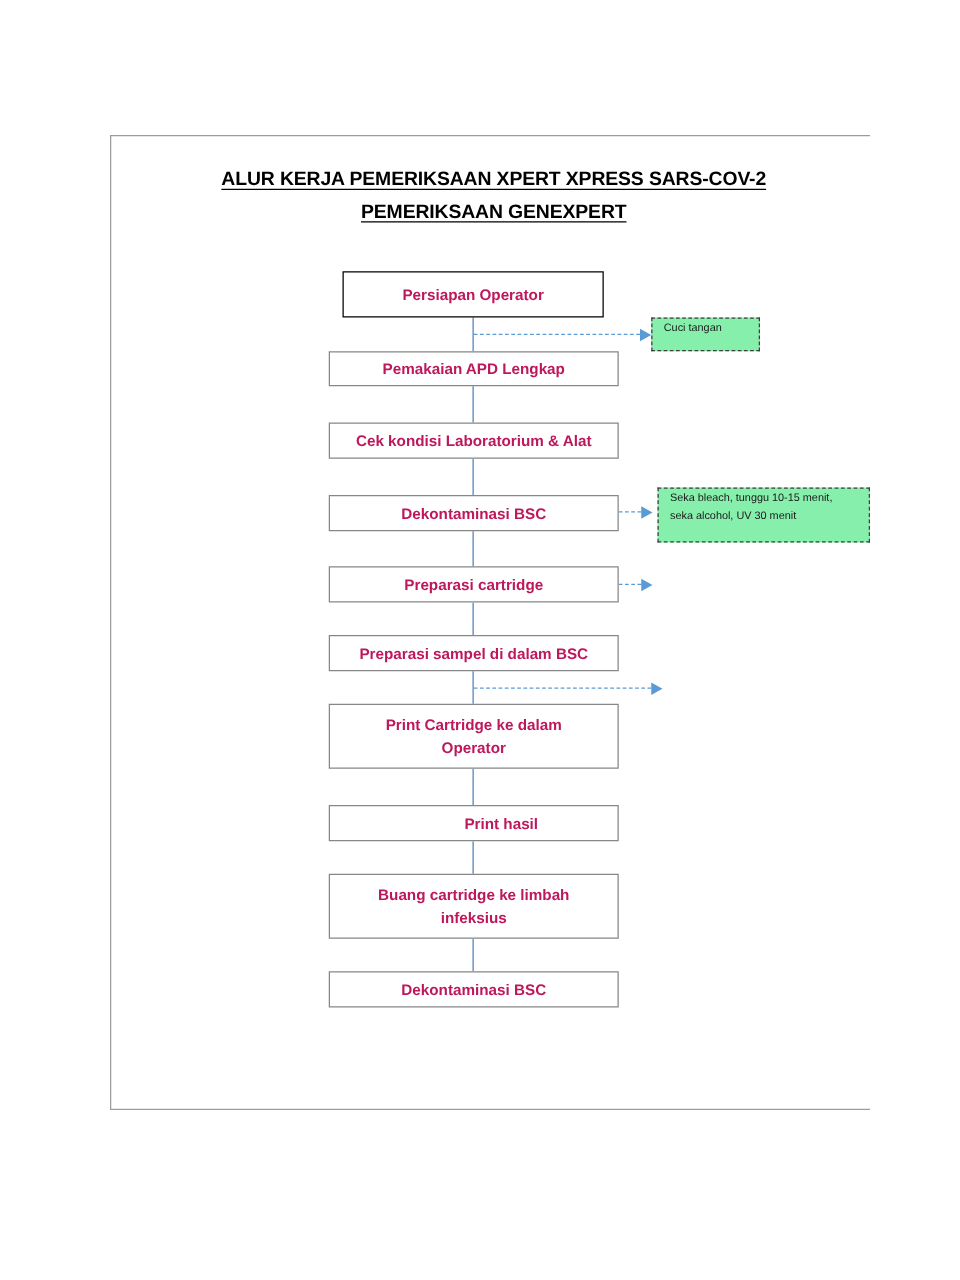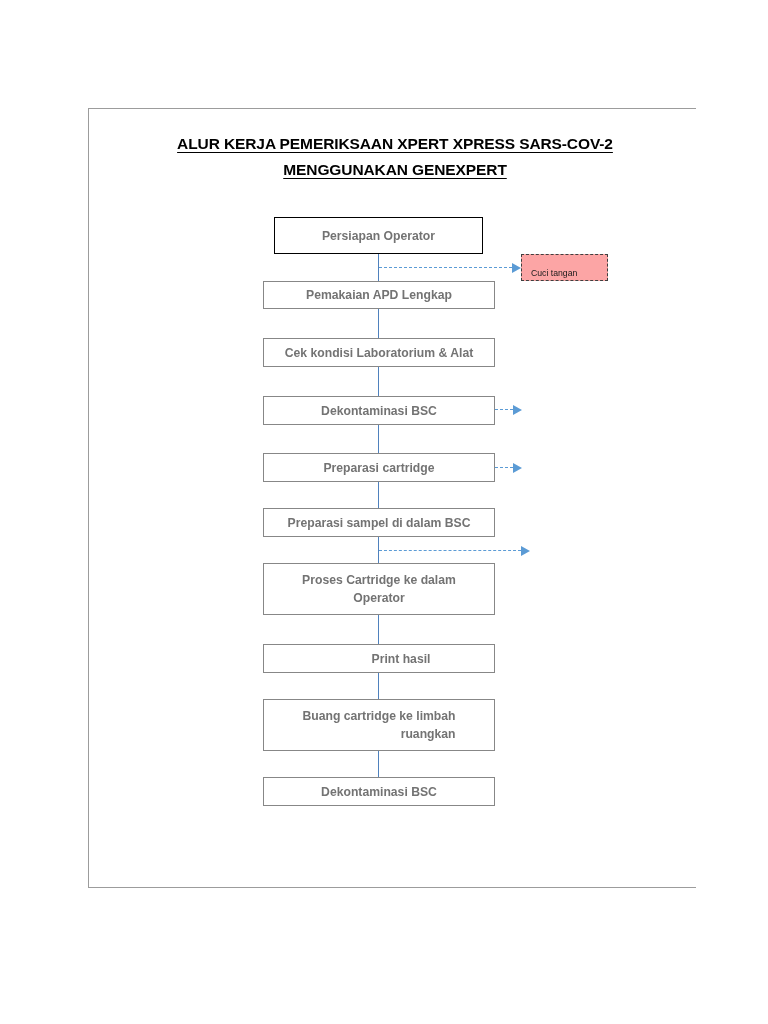--- a/index.html
+++ b/index.html
@@ -59,21 +59,21 @@
     background: #ffffff;
     display: flex;
     align-items: center;
     justify-content: center;
     text-align: center;
     z-index: 3;
   }
   .pbox .ptext {
     font-size: 12.2px;
     font-weight: bold;
-    color: #737373;
+    color: #be185d;
     line-height: 18px;
     padding: 0 6px;
   }
   .pbox.emph {
     border: 1.6px solid #000000;
   }
   .pbox.plain {
     border: 1px solid #878787;
   }
 
@@ -101,44 +101,44 @@
     border-top: 5px solid transparent;
     border-bottom: 5px solid transparent;
     border-left: 9px solid #5b9bd5;
   }
 
   
   .note {
     position: absolute;
     box-sizing: border-box;
     border: 1.2px dashed #3f3f3f;
-    background: #fca5a5;
+    background: #86efac;
     display: flex;
-    align-items: flex-end;
+    align-items: flex-start;
     z-index: 3;
   }
   .note .ntext {
     font-size: 8.7px;
     font-weight: normal;
     color: #1a1a1a;
     line-height: 14px;
     padding: 0 9px;
     text-align: left;
   }
 </style>
 </head>
 <body>
 
 <div id="canvas">
 
   <div id="page-sheet">
 
     <div class="title-block">
       <div class="title-line"><span class="u">ALUR KERJA PEMERIKSAAN XPERT XPRESS SARS-COV-2</span></div>
-      <div class="title-line"><span class="u">MENGGUNAKAN GENEXPERT</span></div>
+      <div class="title-line"><span class="u">PEMERIKSAAN GENEXPERT</span></div>
     </div>
 
     <div class="vline" style="left:289px; top:144px; height:36px;"></div>
     <div class="vline" style="left:289px; top:199px; height:36px;"></div>
     <div class="vline" style="left:289px; top:257px; height:36px;"></div>
     <div class="vline" style="left:289px; top:315px; height:36px;"></div>
     <div class="vline" style="left:289px; top:373px; height:36px;"></div>
     <div class="vline" style="left:289px; top:427px; height:49px;"></div>
     <div class="vline" style="left:289px; top:505px; height:37px;"></div>
     <div class="vline" style="left:289px; top:564px; height:32px;"></div>
@@ -176,41 +176,47 @@
     <div class="pbox plain" style="left:174px; top:399px; width:232px; height:29px;">
       <span class="ptext">Preparasi sampel di dalam BSC</span>
     </div>
 
     <div class="pbox plain" style="left:174px; top:344px; width:232px; height:29px;">
       <span class="ptext">Preparasi cartridge</span>
     </div>
 
     <div class="pbox plain" style="left:174px; top:454px; width:232px; height:52px;">
       <span class="ptext">
-        <span>Proses Cartridge ke dalam</span><br>
+        <span>Print Cartridge ke dalam</span><br>
         <span>Operator</span>
       </span>
     </div>
 
     <div class="pbox plain" style="left:174px; top:535px; width:232px; height:29px;padding-left:44px;">
       <span class="ptext">Print hasil</span>
     </div>
 
-    <div class="pbox plain" style="left:174px; top:590px; width:232px; height:52px;text-align:right;">
+    <div class="pbox plain" style="left:174px; top:590px; width:232px; height:52px;">
       <span class="ptext">
         <span>Buang cartridge ke limbah</span><br>
-        <span>ruangkan</span>
+        <span>infeksius</span>
       </span>
     </div>
 
     <div class="pbox plain" style="left:174px; top:668px; width:232px; height:29px;">
       <span class="ptext">Dekontaminasi BSC</span>
     </div>
 
     <div class="note" style="left:432px; top:145px; width:87px; height:27px;">
       <span class="ntext">Cuci tangan</span>
     </div>
 
+    <div class="note" style="left:437px; top:281px; width:170px; height:44px;">
+      <span class="ntext">
+        <span>Seka bleach, tunggu 10-15 menit,</span><br>
+        <span>seka alcohol, UV 30 menit</span>
+      </span>
+    </div>
 
 
 
   </div>
 </div>
 
 </body></html>

